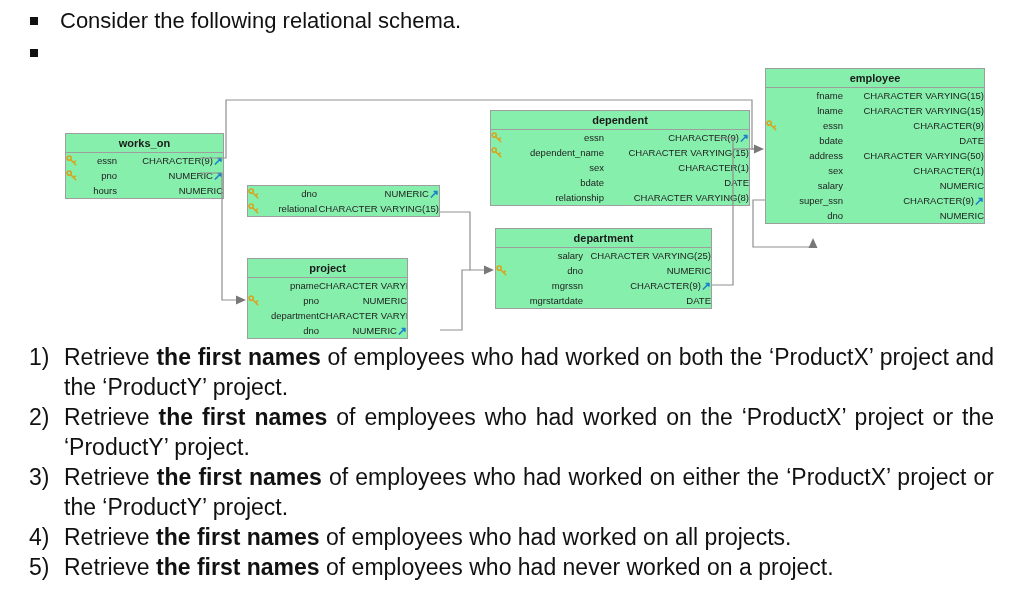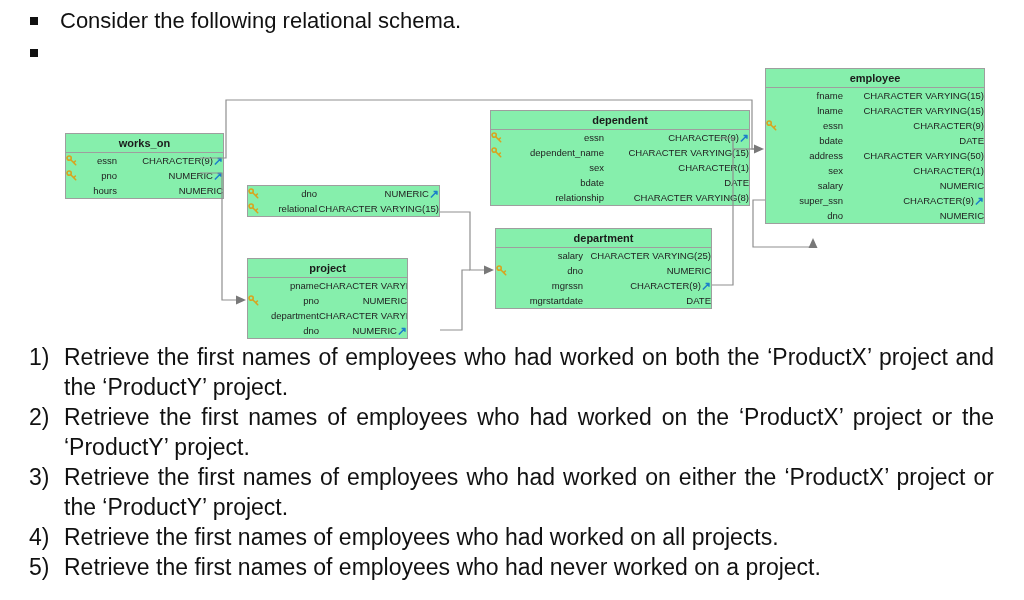--- a/index.html
+++ b/index.html
@@ -20,21 +20,21 @@
   .ki{width:15px;flex:0 0 15px;display:inline-flex;align-items:center;}
   .fname{width:var(--nw);flex:0 0 var(--nw);overflow:hidden;}
   .ftype{flex:1;overflow:hidden;}
   .fk{color:#1c7fc9;font-weight:bold;font-size:12px;margin-left:auto;line-height:10px;}
   svg.conn{position:absolute;left:0;top:0;pointer-events:none;}
 
   
   .questions{position:absolute;left:0;top:342px;width:994px;}
   .q{position:relative;padding-left:64px;font-size:23px;line-height:30px;text-align:justify;}
   .qnum{position:absolute;left:29px;top:0;}
-  .q b{font-weight:normal;}
+  .q b{font-weight:bold;}
 </style>
 </head>
 <body>
 
 <div class="bullets">
   <div class="bullet-line">
     <span class="sq"></span>
     <span>Consider the following relational schema.</span>
   </div>
   <div class="bullet-line">

